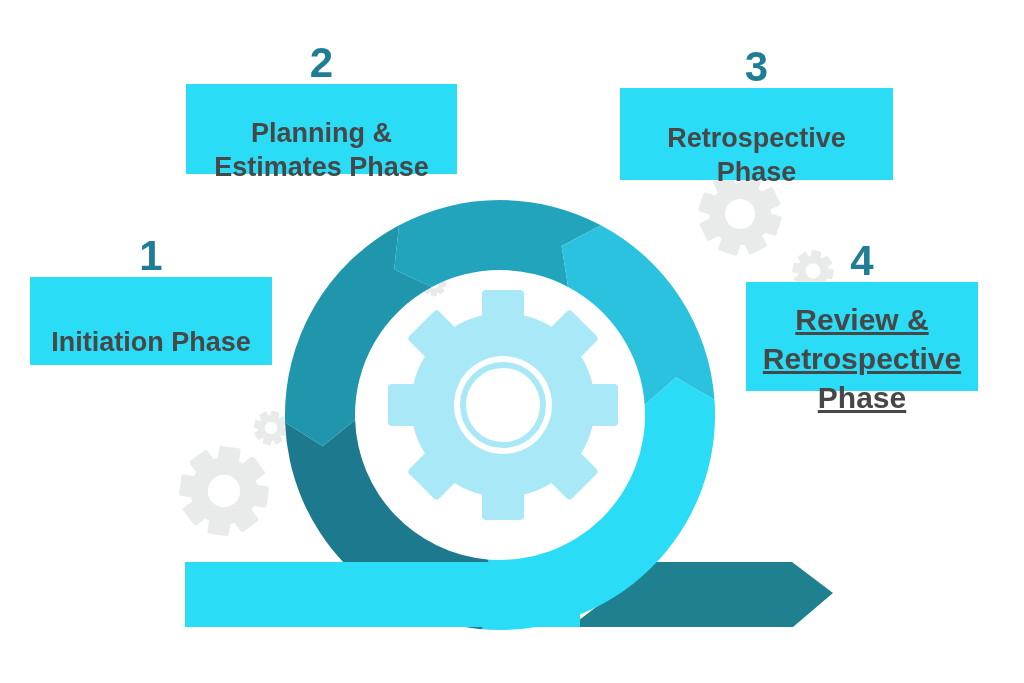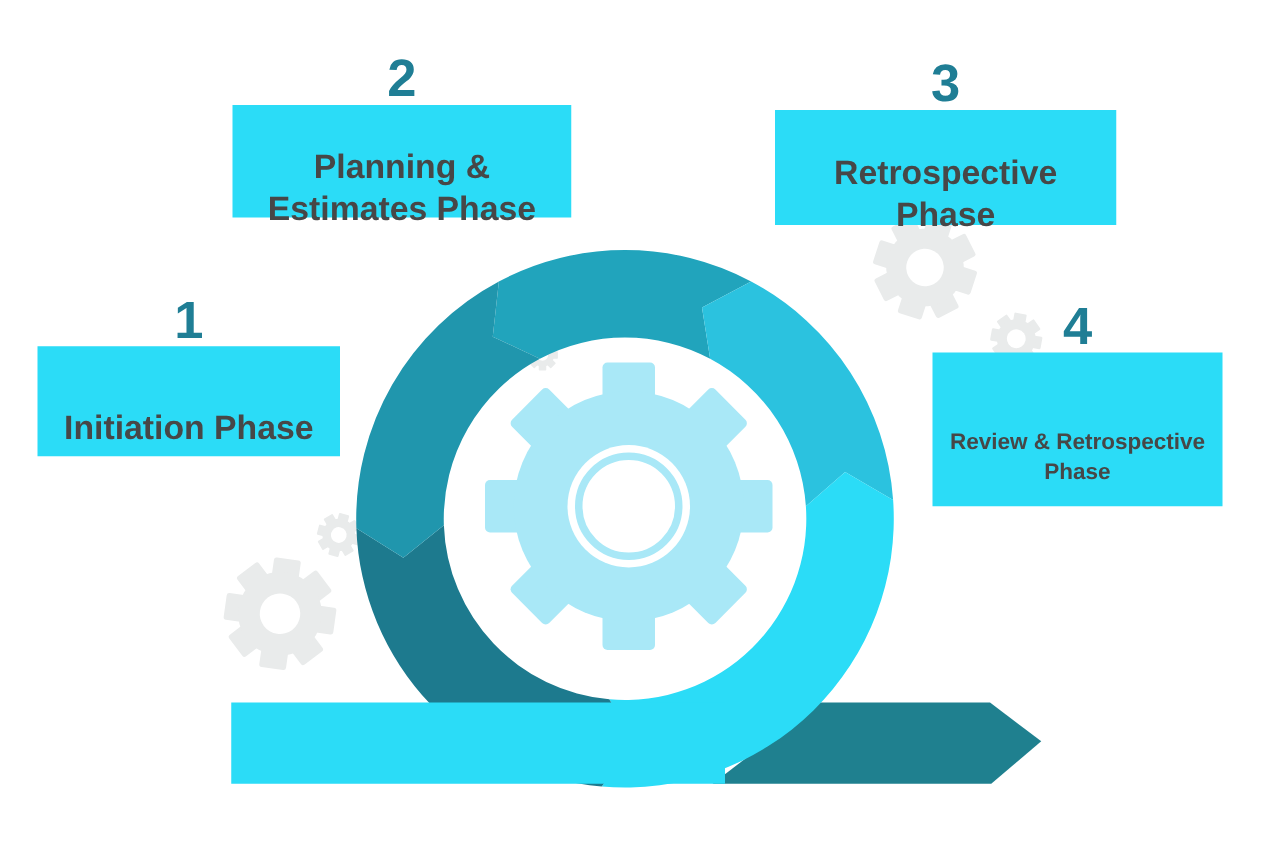--- a/index.html
+++ b/index.html
@@ -18,21 +18,21 @@
     background:var(--phase-box,#2bdcf7);
     display:flex;align-items:center;justify-content:center;
     text-align:center;font-weight:bold;
     color:var(--phase-text,#474747);
     font-size:27px;line-height:1.25;
   }
   .phase-box span{display:block;padding:0 8px;margin-top:44px;}
   .p1{left:30px;top:235px;width:242px;}  .p1 .phase-box{height:88px;}
   .p2{left:186px;top:42px;width:271px;}  .p2 .phase-box{height:90px;}
   .p3{left:620px;top:46px;width:273px;}  .p3 .phase-box{height:92px;}
-  .p4{left:746px;top:240px;width:232px;} .p4 .phase-box{height:123px;font-size:18px;line-height:1.3;}
+  .p4{left:746px;top:240px;width:232px;} .p4 .phase-box{height:109px;font-size:30px;line-height:1.3;text-decoration:underline;}
 </style>
 </head>
 <body>
 
 <div class="stage">
 
   <svg class="loop-svg" viewBox="0 0 1024 683" aria-hidden="true">
     <defs>
       <g id="bgGear">
         <rect x="-10" y="-41" width="20" height="17" rx="2"></rect>

